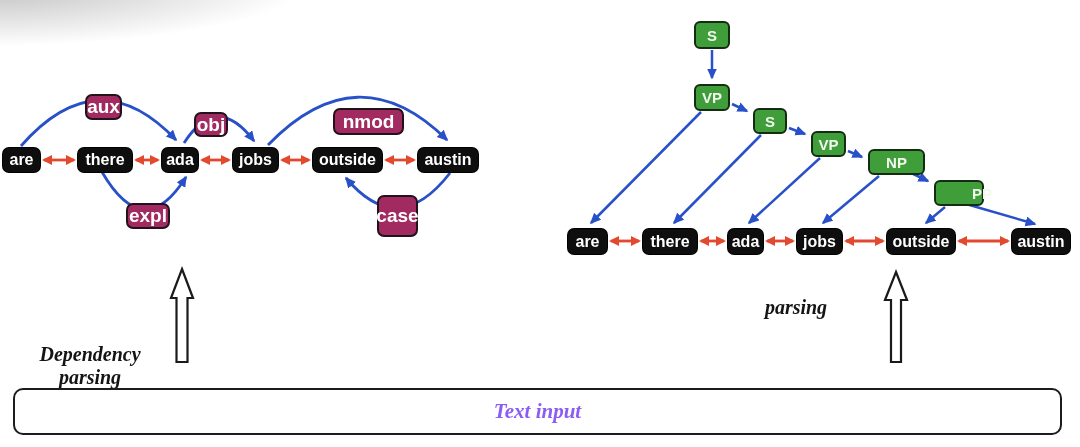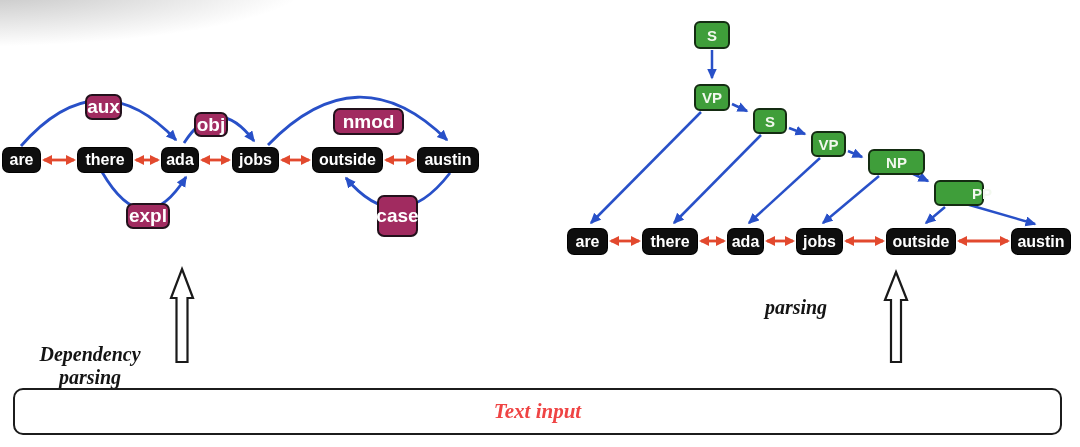--- a/index.html
+++ b/index.html
@@ -29,21 +29,21 @@
     display:flex;align-items:center;justify-content:center;box-sizing:border-box;
   }
   .caption{
     position:absolute;font-family:"Liberation Serif",serif;font-style:italic;font-weight:bold;
     color:#141414;font-size:20px;line-height:23px;text-align:center;
   }
   .textbox{
     position:absolute;left:13px;top:388px;width:1049px;height:47px;box-sizing:border-box;
     border:2.5px solid #1c1c1c;border-radius:10px;background:#ffffff;
     display:flex;align-items:center;justify-content:center;
-    font-family:"Liberation Serif",serif;font-style:italic;font-size:21px;color:#ef4444;
+    font-family:"Liberation Serif",serif;font-style:italic;font-size:21px;color:#8b5cf6;
   }
   .textbox .lbl{font-weight:bold;}
 </style>
 </head>
 <body>
 
 <div class="stage">
 
   <div class="corner-shade"></div>
 

